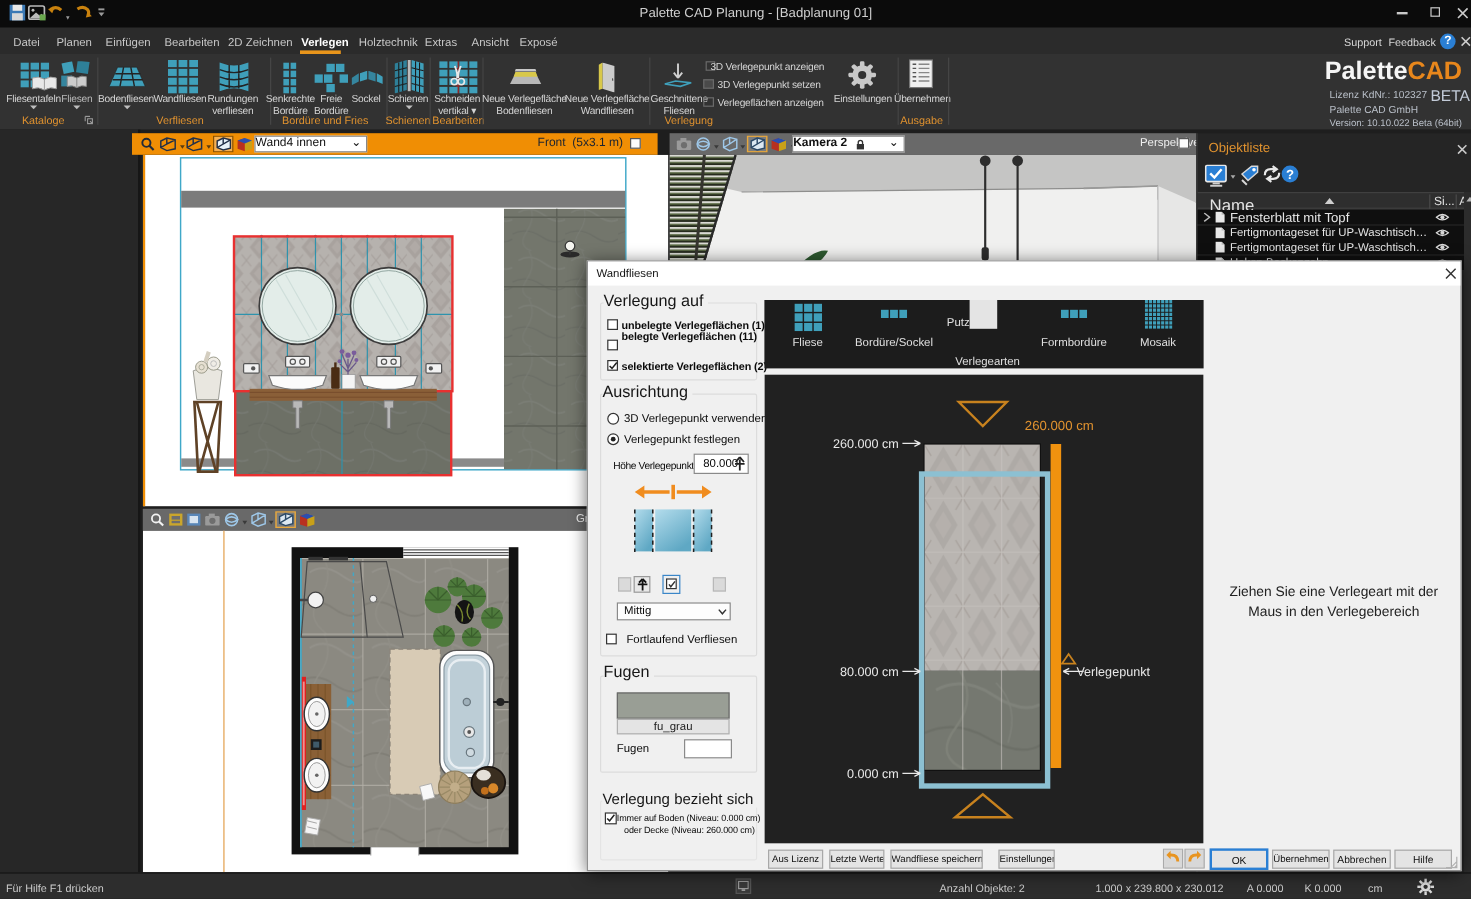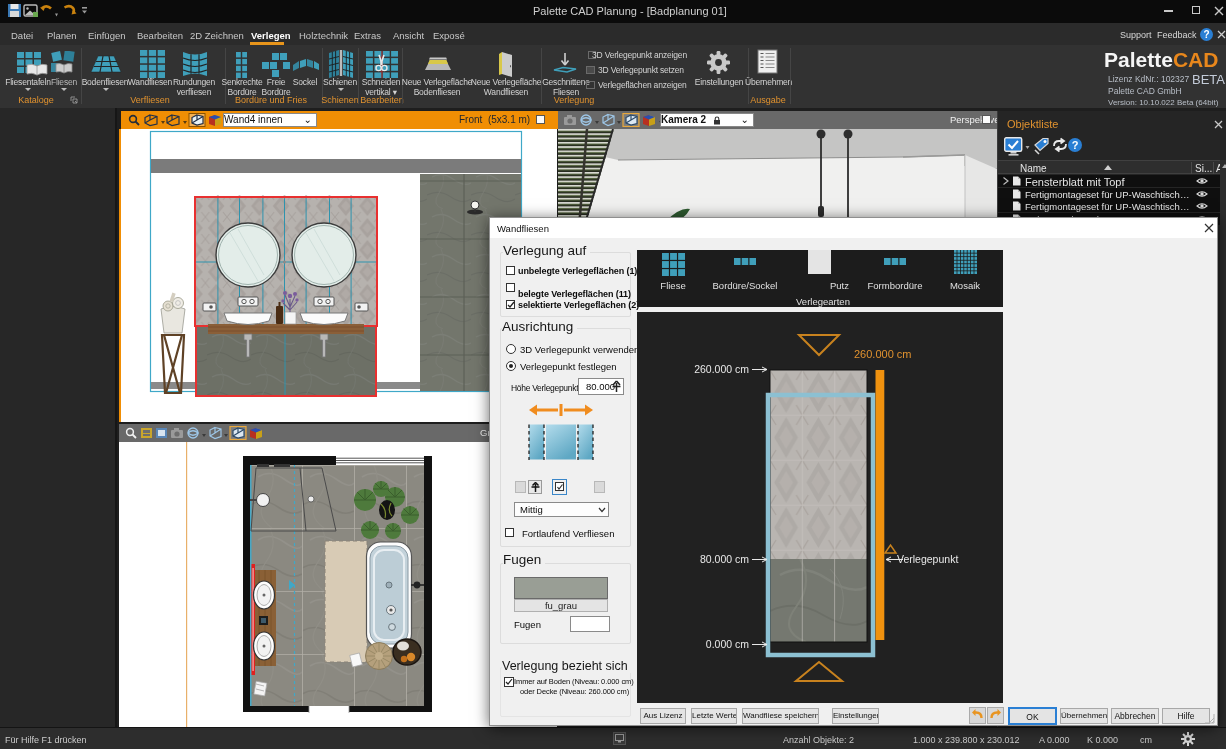--- a/index.html
+++ b/index.html
@@ -262,21 +262,21 @@
 <div class="rlabel" style="left:742px;width:52px">Ausgabe</div>
 <div class="rsep" style="left:790px"></div>
 <div class="abs" style="left:1104px;top:3px;font-size:21px;letter-spacing:-0.3px;font-weight:bold;color:#f5f5f5;letter-spacing:0px">Palette<span style="color:#e8871c">CAD</span></div>
 <div class="abs" style="left:1192px;top:27px;font-size:13px;color:#c3cbd8">BETA</div>
 <div class="abs" style="left:1108px;top:29px;font-size:8.5px;color:#b9bfc8">Lizenz KdNr.: 102327</div>
 <div class="abs" style="left:1108px;top:41px;font-size:8.5px;color:#b9bfc8">Palette CAD GmbH</div>
 <div class="abs" style="left:1108px;top:53px;font-size:8px;color:#b9bfc8">Version: 10.10.022 Beta (64bit)</div>
 </div>
 <div id="main" class="abs">
 <div class="abs" style="left:0;top:0;width:117px;height:619px;background:#272727;border-right:2px solid #161616"></div>
-<div class="vphdr" style="left:121px;top:3px;width:438px;background:#f08e04">
+<div class="vphdr" style="left:110px;top:3px;width:438px;background:#f08e04">
 <svg class="abs" style="left:7px;top:2px" width="110" height="14" viewBox="0 0 110 14">
 <circle cx="5" cy="6" r="3.4" fill="none" stroke="#222b38" stroke-width="1.6"></circle>
           <path d="M7.5 8.5 L11 12" stroke="#222b38" stroke-width="1.8"></path>
 <g stroke="#223048" stroke-width="1.2" fill="none">
             <path d="M22 2 L29 3.5 L29 11 L22 12.5 L17 10 L17 4.5 Z M22 2 L22 7 L29 3.5 M22 7 L17 10"></path>
           </g>
 <path d="M33 8 l4 0 l-2 3 z" fill="#5a3c10"></path>
 <g stroke="#223048" stroke-width="1.2" fill="none">
             <path d="M44 2 L51 3.5 L51 11 L44 12.5 L39 10 L39 4.5 Z M44 2 L44 7 L51 3.5 M44 7 L39 10"></path>
           </g>
@@ -631,21 +631,21 @@
 <path d="M21.5 9 l4 0 l-2 3 z" fill="#aaaaaa"></path>
 <path d="M31 8 L39 1.5 L44 1.5 L44 6.5 L36 13.5 Z" fill="#2a7fd4" stroke="#d8d8d8" stroke-width="1.2"></path>
 <circle cx="41" cy="4.5" r="1.5" fill="#ffffff"></circle>
 <path d="M31 13 L35 17" stroke="#d8d8d8" stroke-width="1.6"></path>
 <path d="M50 9 Q50 4 55 4 L59 4 M56.5 1.5 L60 4 L56.5 6.5" stroke="#e8e8e8" stroke-width="1.8" fill="none"></path>
 <path d="M62 7 Q62 12 57 12 L53 12 M55.5 9.5 L52 12 L55.5 14.5" stroke="#e8e8e8" stroke-width="1.8" fill="none"></path>
 <circle cx="71" cy="8" r="7" fill="#2a7fd4"></circle>
           <text x="71" y="12" font-size="11" font-weight="bold" fill="#fff" text-anchor="middle" font-family="Liberation Sans">?</text>
 </svg>
 <div class="abs" style="left:0;top:49px;width:229px;height:14px;background:#2e2e2e;border-top:1px solid #404040;border-bottom:1px solid #404040">
-<div class="abs" style="left:22px;top:2px;font-size:10px;color:#e4e4e4">Name</div>
+<div class="abs" style="left:10px;top:2px;font-size:14px;color:#e4e4e4">Name</div>
 <div class="abs" style="left:106px;top:4px;width:0;height:0;border-left:4px solid transparent;border-right:4px solid transparent;border-bottom:5px solid #cfcfcf"></div>
 <div class="abs" style="left:193px;top:1px;width:1px;height:12px;background:#4a4a4a"></div>
 <div class="abs" style="left:197px;top:2px;font-size:10px;color:#e4e4e4">Si...</div>
 <div class="abs" style="left:215px;top:1px;width:1px;height:12px;background:#4a4a4a"></div>
 <div class="abs" style="left:218px;top:2px;font-size:10px;color:#e4e4e4">A</div>
 </div>
 <div class="abs" style="left:0;top:64px;width:222px;height:12px;background:#0f0f0f"></div>
 <svg class="abs" style="left:4px;top:66px" width="7" height="8" viewBox="0 0 7 8">
           <path d="M1.5 0.5 L6 4 L1.5 7.5" stroke="#bbb" stroke-width="1.2" fill="none"></path>
         </svg>
@@ -696,21 +696,21 @@
 <div class="abs" style="left:0;top:0;width:727px;height:20px;background:#ffffff"></div>
 <div class="abs" style="left:7px;top:5px;font-size:9.5px;color:#111">Wandfliesen</div>
 <svg class="abs" style="left:714px;top:5px" width="10" height="10" viewBox="0 0 10 10">
         <path d="M1 1 L9 9 M9 1 L1 9" stroke="#333" stroke-width="1.2"></path>
       </svg>
 <div class="grp" style="left:10px;top:34px;width:131px;height:65px"></div>
 <div class="ghead" style="left:13px;top:25px">Verlegung auf</div>
 <div class="cbx" style="left:16px;top:48px"></div>
 <div class="dtb" style="left:28px;top:48px">unbelegte Verlegeflächen (1)</div>
 <div class="cbx" style="left:16px;top:65px"></div>
-<div class="dtb" style="left:28px;top:71px">belegte Verlegeflächen (11)</div>
+<div class="dtb" style="left:28px;top:57px">belegte Verlegeflächen (11)</div>
 <div class="cbx" style="left:16px;top:82px"></div>
 <svg class="abs" style="left:17px;top:83px" width="8" height="8" viewBox="0 0 8 8">
         <path d="M1 4 L3 6 L7 1" stroke="#222" stroke-width="1.3" fill="none"></path>
       </svg>
 <div class="dtb" style="left:28px;top:82px">selektierte Verlegeflächen (2)</div>
 <div class="grp" style="left:10px;top:110px;width:131px;height:219px"></div>
 <div class="ghead" style="left:12px;top:101px">Ausrichtung</div>
 <div class="rad" style="left:16px;top:126px"></div>
 <div class="dt" style="left:30px;top:126px">3D Verlegepunkt verwenden</div>
 <div class="rad" style="left:16px;top:143px"></div>
@@ -787,21 +787,21 @@
         <rect x="16.13" y="16.13" width="6.87" height="6.87" fill="#3f9fba"></rect>
       </svg>
 <div class="abs" style="left:153px;top:62px;width:60px;text-align:center;font-size:9.5px;color:#e0e0e0">Fliese</div>
 <svg class="abs" style="left:244px;top:40px" width="22" height="7" viewBox="0 0 22 7">
         <rect x="0.00" y="0.00" width="6.53" height="7.00" fill="#3f9fba"></rect>
         <rect x="7.73" y="0.00" width="6.53" height="7.00" fill="#3f9fba"></rect>
         <rect x="15.47" y="0.00" width="6.53" height="7.00" fill="#3f9fba"></rect>
       </svg>
 <div class="abs" style="left:215px;top:62px;width:80px;text-align:center;font-size:9.5px;color:#e0e0e0">Bordüre/Sockel</div>
 <div class="abs" style="left:318px;top:32px;width:23px;height:24px;background:#e4e4e4"></div>
-<div class="abs" style="left:299px;top:62px;width:60px;text-align:right;font-size:9.5px;color:#e0e0e0">Putz</div>
+<div class="abs" style="left:299px;top:46px;width:60px;text-align:left;font-size:9.5px;color:#e0e0e0">Putz</div>
 <svg class="abs" style="left:394px;top:40px" width="22" height="7" viewBox="0 0 22 7">
         <rect x="0.00" y="0.00" width="6.53" height="7.00" fill="#3f9fba"></rect>
         <rect x="7.73" y="0.00" width="6.53" height="7.00" fill="#3f9fba"></rect>
         <rect x="15.47" y="0.00" width="6.53" height="7.00" fill="#3f9fba"></rect>
       </svg>
 <div class="abs" style="left:375px;top:62px;width:60px;text-align:center;font-size:9.5px;color:#e0e0e0">Formbordüre</div>
 <svg class="abs" style="left:464px;top:32px" width="23" height="24" viewBox="0 0 23 24">
         <rect x="0.00" y="0.00" width="2.60" height="2.74" fill="#3f9fba"></rect>
         <rect x="3.40" y="0.00" width="2.60" height="2.74" fill="#3f9fba"></rect>
         <rect x="6.80" y="0.00" width="2.60" height="2.74" fill="#3f9fba"></rect>
@@ -885,20 +885,21 @@
 <path d="M115 57.5 L130 57.5 M130 57.5 L125 55 M130 57.5 L125 60" stroke="#e8e8e8" stroke-width="1"></path>
 <text x="112" y="251" font-size="10.5" fill="#e8e8e8" font-family="Liberation Sans" text-anchor="end">80.000 cm</text>
 <path d="M115 247.5 L130 247.5 M130 247.5 L125 245 M130 247.5 L125 250" stroke="#e8e8e8" stroke-width="1"></path>
 <text x="112" y="336" font-size="10.5" fill="#e8e8e8" font-family="Liberation Sans" text-anchor="end">0.000 cm</text>
 <path d="M115 332.5 L130 332.5 M130 332.5 L125 330 M130 332.5 L125 335" stroke="#e8e8e8" stroke-width="1"></path>
 <path d="M248 241 L259 241 L253.5 233 Z" fill="none" stroke="#c8821e" stroke-width="1.5"></path>
 <path d="M249 247.5 L266 247.5 M249 247.5 L254 245 M249 247.5 L254 250" stroke="#e8e8e8" stroke-width="1"></path>
 <text x="260" y="251" font-size="10.5" fill="#e8e8e8" font-family="Liberation Sans">Verlegepunkt</text>
 <path d="M159 369 L205 369 L182 350 Z" fill="none" stroke="#c8821e" stroke-width="2"></path>
 </svg>
+<div class="abs" style="left:520px;top:268px;width:203px;text-align:center;font-size:11.5px;color:#222;line-height:16px">Ziehen Sie eine Verlegeart mit der<br>Maus in den Verlegebereich</div>
 <div class="btn" style="left:150px;top:490px;width:46px;line-height:14px;font-size:8px">Aus Lizenz</div>
 <div class="btn" style="left:201px;top:490px;width:46px;line-height:14px;font-size:8px">Letzte Werte</div>
 <div class="btn" style="left:252px;top:490px;width:77px;line-height:14px;font-size:8px">Wandfliese speichern</div>
 <div class="btn" style="left:342px;top:490px;width:47px;line-height:14px;font-size:8px">Einstellungen</div>
 <svg class="abs" style="left:479px;top:489px" width="36" height="17" viewBox="0 0 36 17">
 <rect x="0.5" y="0.5" width="16" height="16" fill="#d8d8d8" stroke="#aaa"></rect>
         <rect x="18.5" y="0.5" width="16" height="16" fill="#d8d8d8" stroke="#aaa"></rect>
 <path d="M12.5 11 Q12.5 5.5 7 5.5 L5 5.5" stroke="#e89420" stroke-width="2.4" fill="none"></path>
 <path d="M6.5 2 L3 5.5 L6.5 9 Z" fill="#e89420"></path>
 <path d="M22.5 11 Q22.5 5.5 28 5.5 L30 5.5" stroke="#e89420" stroke-width="2.4" fill="none"></path>

